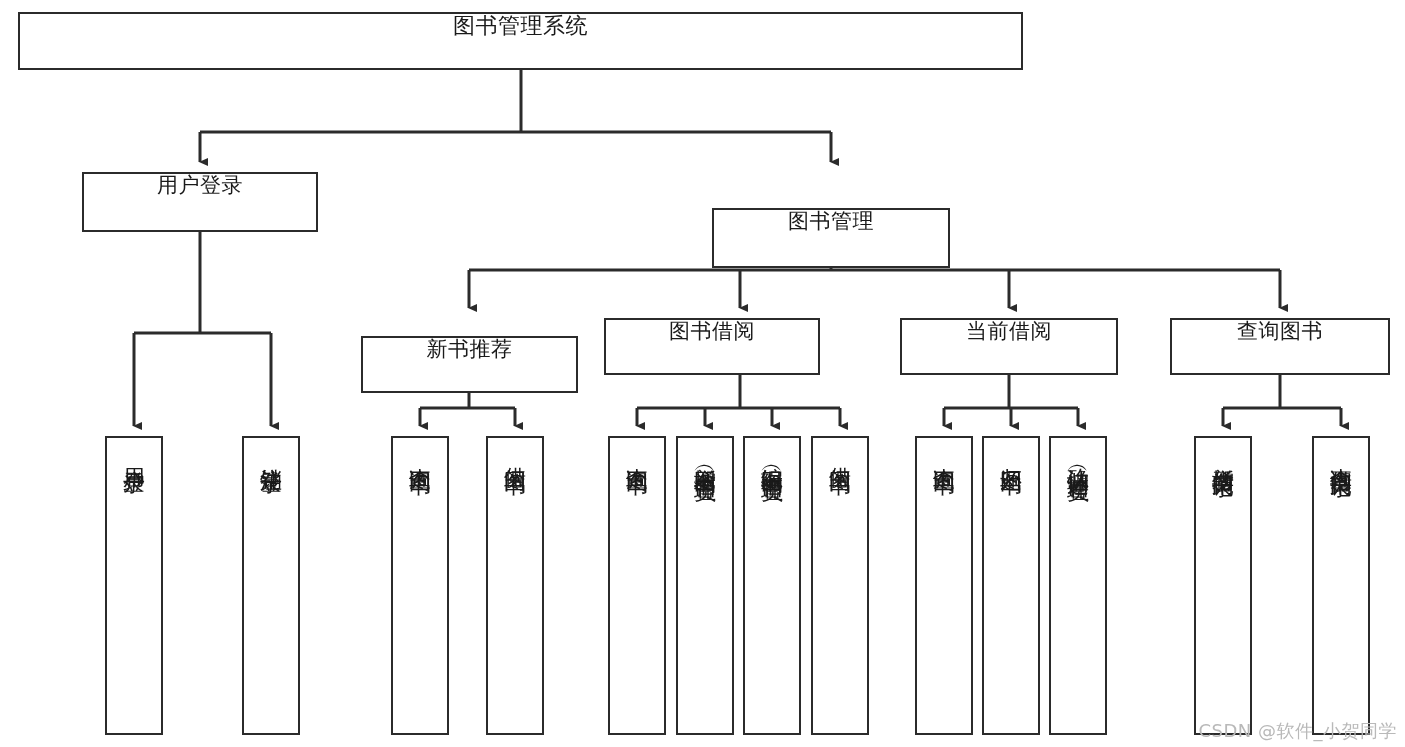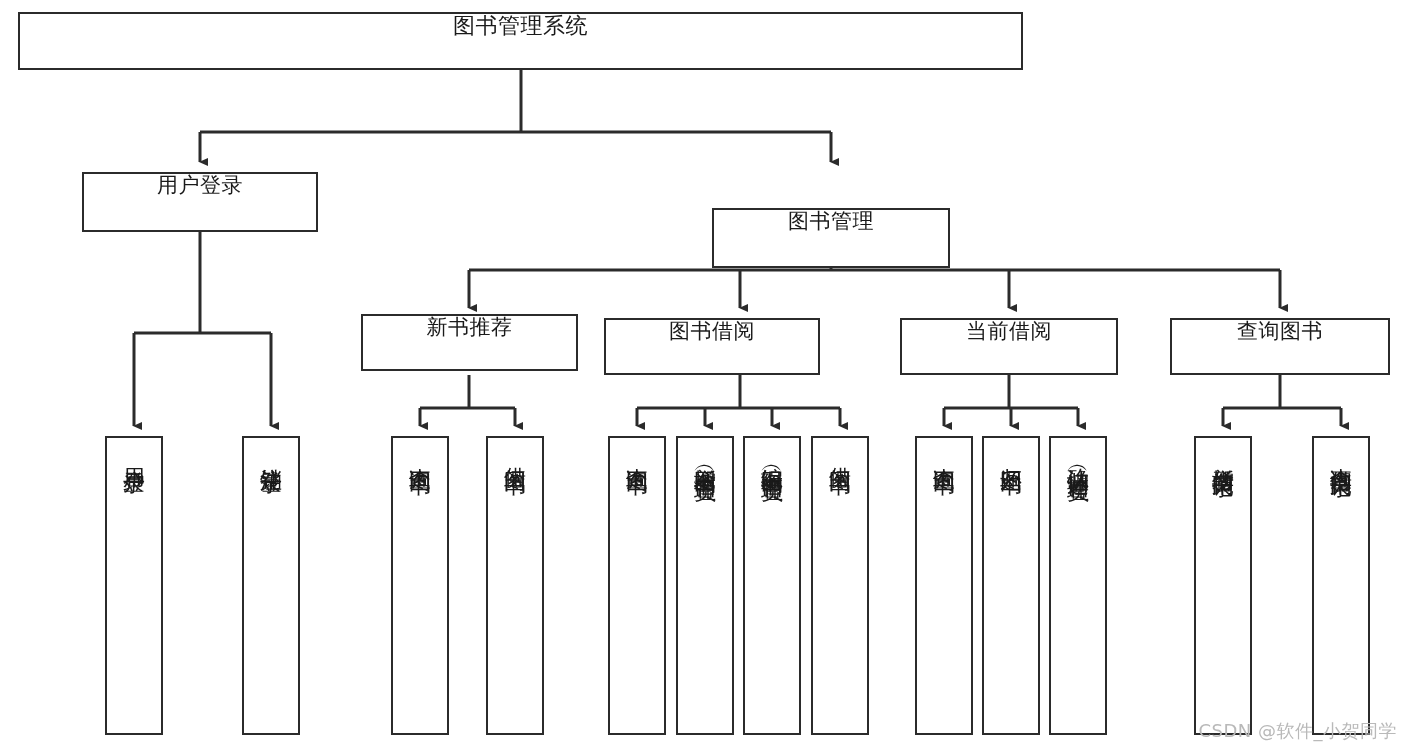--- a/index.html
+++ b/index.html
@@ -134,21 +134,21 @@
     <span class="node-label">图书管理系统</span>
   </div>
 
   <div class="node horizontal" style="left:82px; top:172px; width:236px; height:60px;">
     <span class="node-label">用户登录</span>
   </div>
   <div class="node horizontal" style="left:712px; top:172px; width:238px; height:60px;margin-top:36px;">
     <span class="node-label">图书管理</span>
   </div>
 
-  <div class="node horizontal" style="left:361px; top:314px; width:217px; height:57px;">
+  <div class="node horizontal" style="left:361px; top:336px; width:217px; height:57px;">
     <span class="node-label">新书推荐</span>
   </div>
   <div class="node horizontal" style="left:604px; top:318px; width:216px; height:57px;">
     <span class="node-label">图书借阅</span>
   </div>
   <div class="node horizontal" style="left:900px; top:318px; width:218px; height:57px;">
     <span class="node-label">当前借阅</span>
   </div>
   <div class="node horizontal" style="left:1170px; top:318px; width:220px; height:57px;">
     <span class="node-label">查询图书</span>

